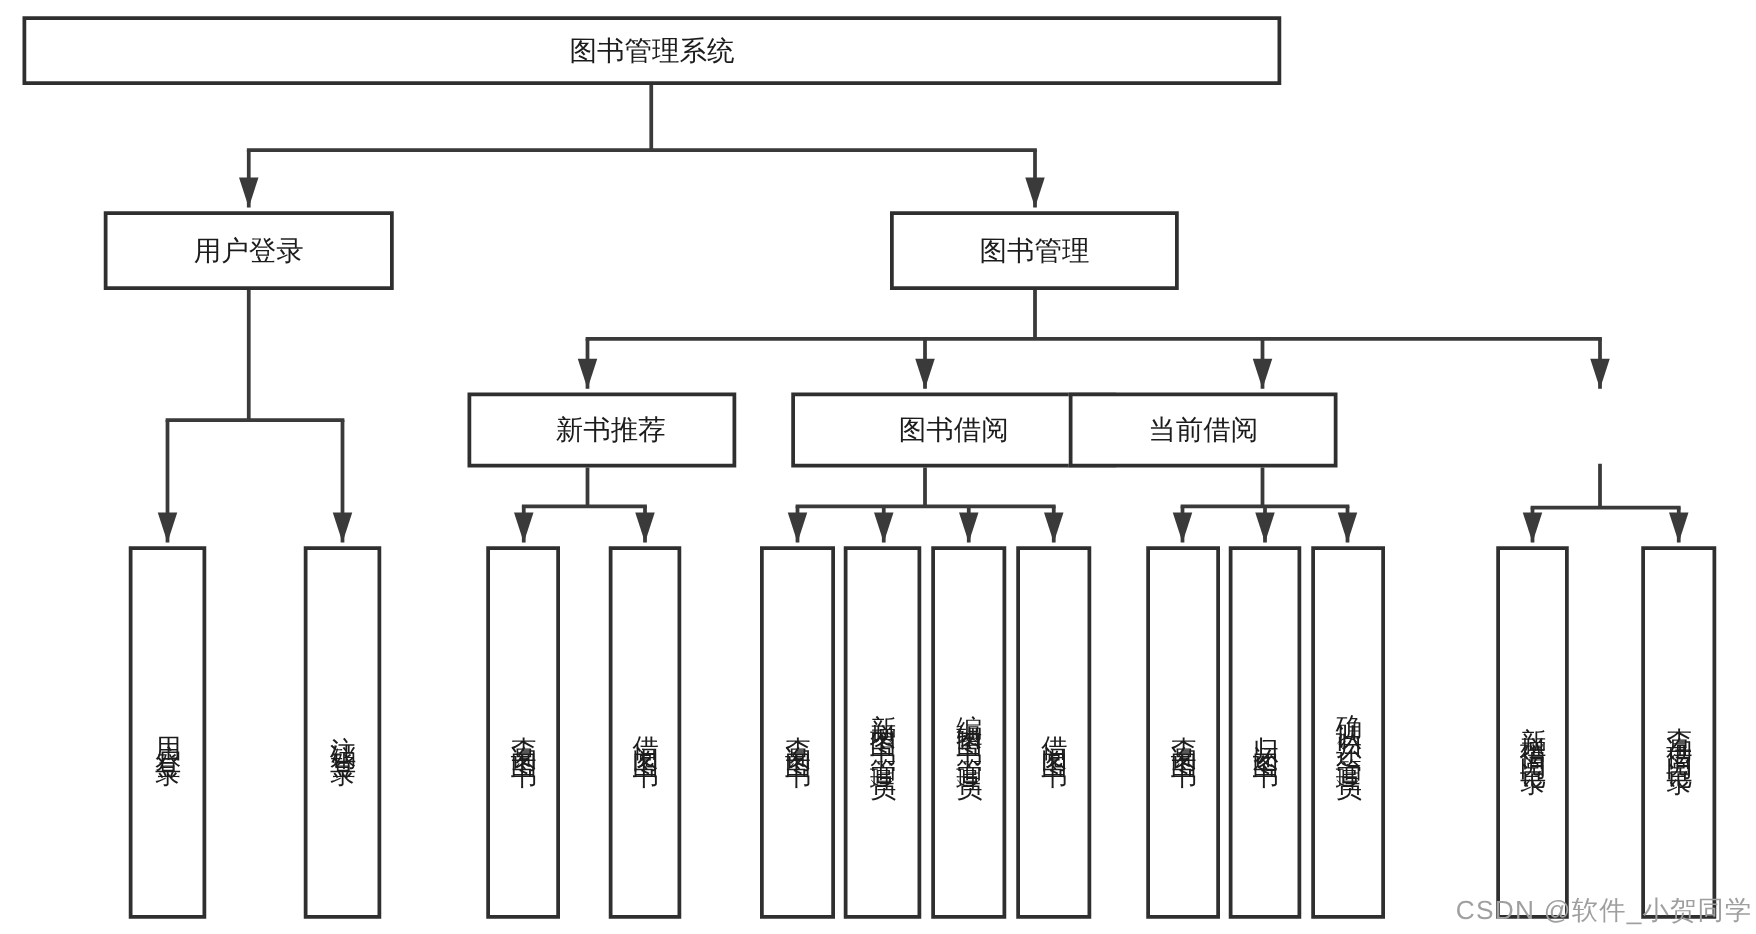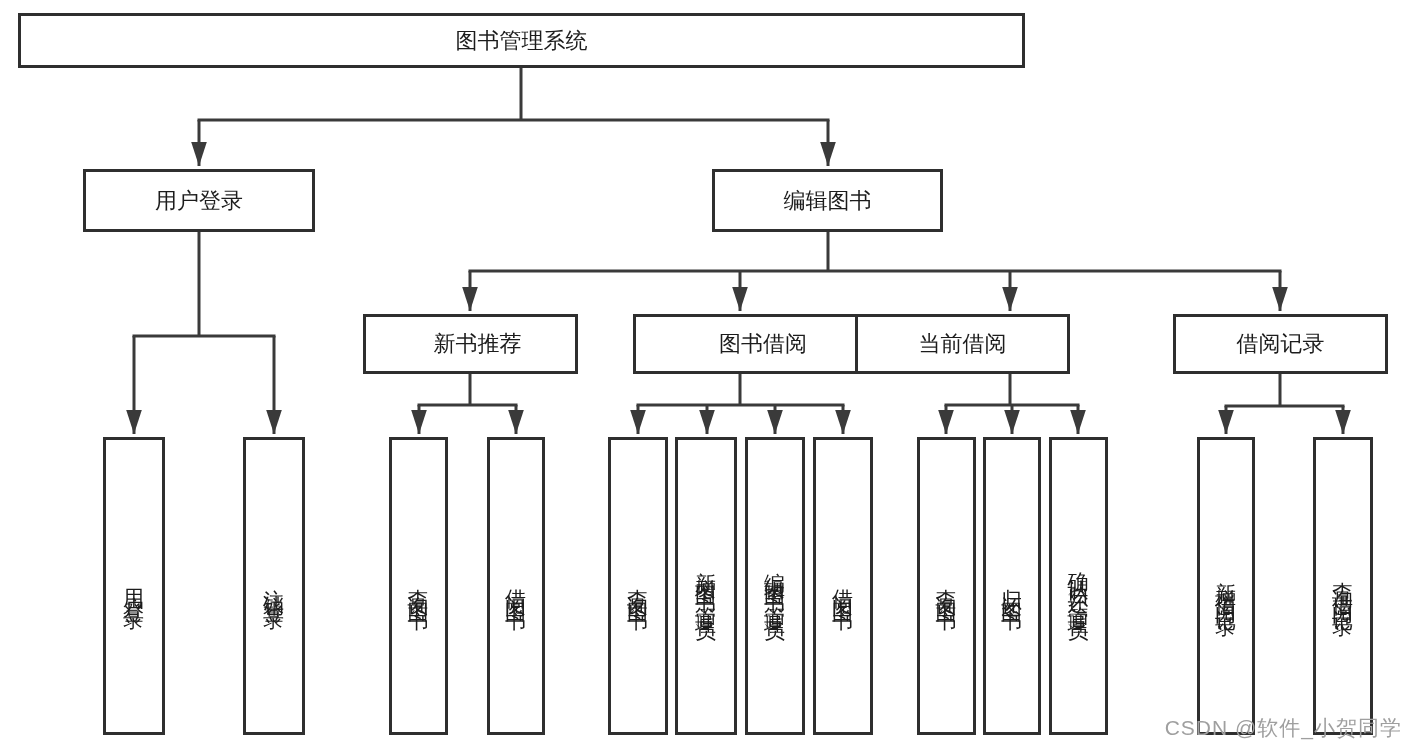--- a/index.html
+++ b/index.html
@@ -109,34 +109,31 @@
   </svg>
 
   <div class="box" style="left:18px; top:13px; width:1007px; height:55px;">
     <span>图书管理系统</span>
   </div>
 
   <div class="box" style="left:83px; top:169px; width:232px; height:63px;">
     <span>用户登录</span>
   </div>
   <div class="box" style="left:712px; top:169px; width:231px; height:63px;">
-    <span>编辑图书</span>
+    <span>图书管理</span>
   </div>
 
-  <div class="box" style="left:363px; top:314px; width:215px; height:60px;padding-left:14px;">
+  <div class="box" style="left:374px; top:314px; width:215px; height:60px;padding-left:14px;">
     <span>新书推荐</span>
   </div>
   <div class="box" style="left:633px; top:314px; width:260px; height:60px;">
     <span>图书借阅</span>
   </div>
   <div class="box" style="left:855px; top:314px; width:215px; height:60px;">
     <span>当前借阅</span>
-  </div>
-  <div class="box" style="left:1173px; top:314px; width:215px; height:60px;">
-    <span>借阅记录</span>
   </div>
 
   <div class="box leaf" style="left:103px; top:437px; width:62px; height:298px;">
     <span class="v-label">用户登录</span>
   </div>
   <div class="box leaf" style="left:243px; top:437px; width:62px; height:298px;">
     <span class="v-label">注销登录</span>
   </div>
 
   <div class="box leaf" style="left:389px; top:437px; width:59px; height:298px;">

